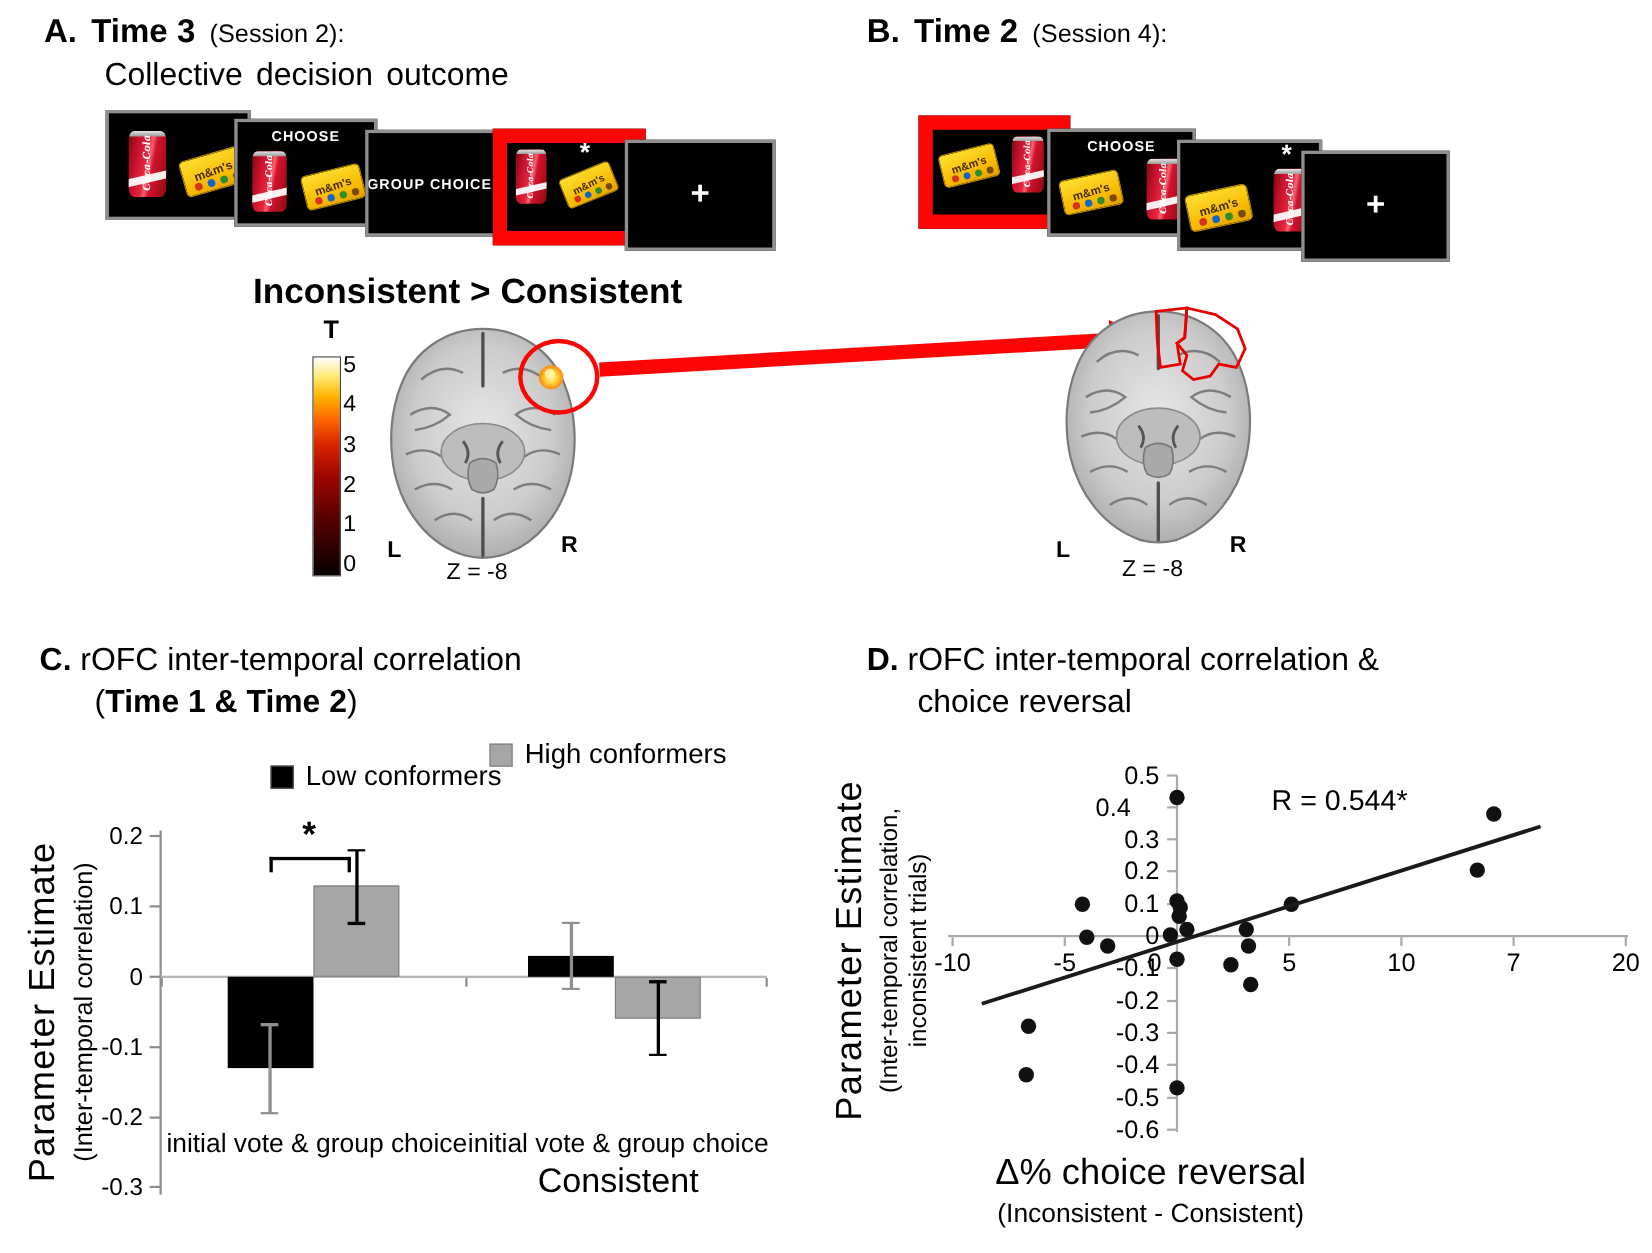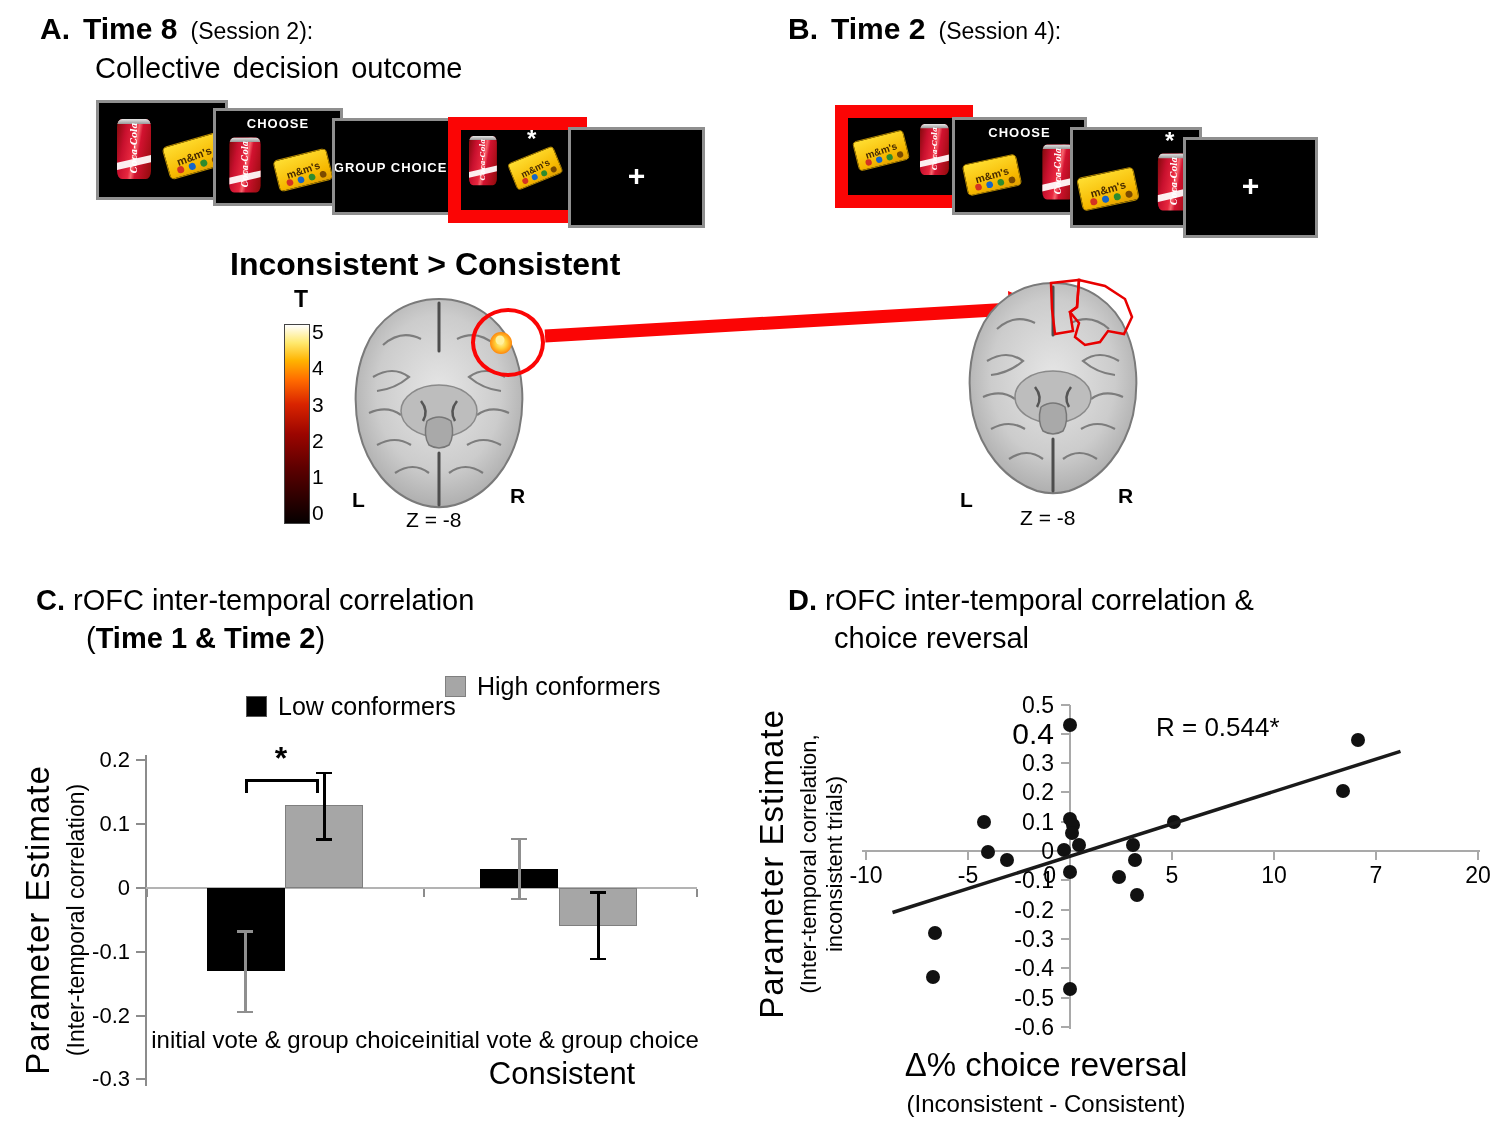--- a/index.html
+++ b/index.html
@@ -35,21 +35,21 @@
   .legend-swatch{width:21px;height:21px;box-sizing:border-box;}
   .legend-label{font-size:25px;white-space:nowrap;}
 </style>
 </head>
 <body>
 
 <div id="figure">
 
   <div class="panel-title" style="left:40px;top:12px;">
     <span class="p-letter">A.</span>
-    <span class="p-time">Time 8</span>
+    <span class="p-time">Time 3</span>
     <span class="p-session">(Session 2):</span>
   </div>
   <div class="lab p-sub" style="left:95px;top:52px;">Collective decision outcome</div>
 
   <div class="panel-title" style="left:788px;top:12px;">
     <span class="p-letter">B.</span>
     <span class="p-time">Time 2</span>
     <span class="p-session">(Session 4):</span>
   </div>
 
@@ -288,21 +288,21 @@
     <div style="position: absolute; left: 590px; top: 891.466px; width: 16px; height: 2.5px; background: rgb(0, 0, 0);"></div>
     <div style="position: absolute; left: 590px; top: 957.956px; width: 16px; height: 2.5px; background: rgb(0, 0, 0);"></div>
     <div style="position: absolute; left: 143px; top: 1026px; width: 290px; text-align: center; font-size: 24px;">initial vote &amp; group choice</div>
     <div style="position: absolute; left: 417px; top: 1026px; width: 290px; text-align: center; font-size: 24px;">initial vote &amp; group choice</div>
     <div style="position: absolute; left: 417px; top: 1056px; width: 290px; text-align: center; font-size: 31px;">Consistent</div>
     <div style="position: absolute; left: 1069px; top: 705px; width: 2px; height: 324px; background: rgb(169, 169, 169);"></div>
     <div style="position: absolute; left: 862px; top: 850px; width: 618px; height: 2px; background: rgb(169, 169, 169);"></div>
     <div style="position: absolute; left: 1061px; top: 703.5px; width: 9px; height: 2px; background: rgb(169, 169, 169);"></div>
     <div style="position: absolute; left: 996px; top: 704.5px; width: 58px; transform: translateY(-50%); text-align: right; font-size: 23px;">0.5</div>
     <div style="position: absolute; left: 1061px; top: 732.8px; width: 9px; height: 2px; background: rgb(169, 169, 169);"></div>
-    <div style="position: absolute; left: 996px; top: 733.8px; width: 58px; transform: translateY(-50%); text-align: right; font-size: 30px;">0.4</div>
+    <div style="position: absolute; left: 996px; top: 733.8px; width: 58px; transform: translateY(-50%); text-align: left; font-size: 23px;">0.4</div>
     <div style="position: absolute; left: 1061px; top: 762.1px; width: 9px; height: 2px; background: rgb(169, 169, 169);"></div>
     <div style="position: absolute; left: 996px; top: 763.1px; width: 58px; transform: translateY(-50%); text-align: right; font-size: 23px;">0.3</div>
     <div style="position: absolute; left: 1061px; top: 791.4px; width: 9px; height: 2px; background: rgb(169, 169, 169);"></div>
     <div style="position: absolute; left: 996px; top: 792.4px; width: 58px; transform: translateY(-50%); text-align: right; font-size: 23px;">0.2</div>
     <div style="position: absolute; left: 1061px; top: 820.7px; width: 9px; height: 2px; background: rgb(169, 169, 169);"></div>
     <div style="position: absolute; left: 996px; top: 821.7px; width: 58px; transform: translateY(-50%); text-align: right; font-size: 23px;">0.1</div>
     <div style="position: absolute; left: 1061px; top: 850px; width: 9px; height: 2px; background: rgb(169, 169, 169);"></div>
     <div style="position: absolute; left: 996px; top: 851px; width: 58px; transform: translateY(-50%); text-align: right; font-size: 23px;">0</div>
     <div style="position: absolute; left: 1061px; top: 879.3px; width: 9px; height: 2px; background: rgb(169, 169, 169);"></div>
     <div style="position: absolute; left: 996px; top: 880.3px; width: 58px; transform: translateY(-50%); text-align: right; font-size: 23px;">-0.1</div>

